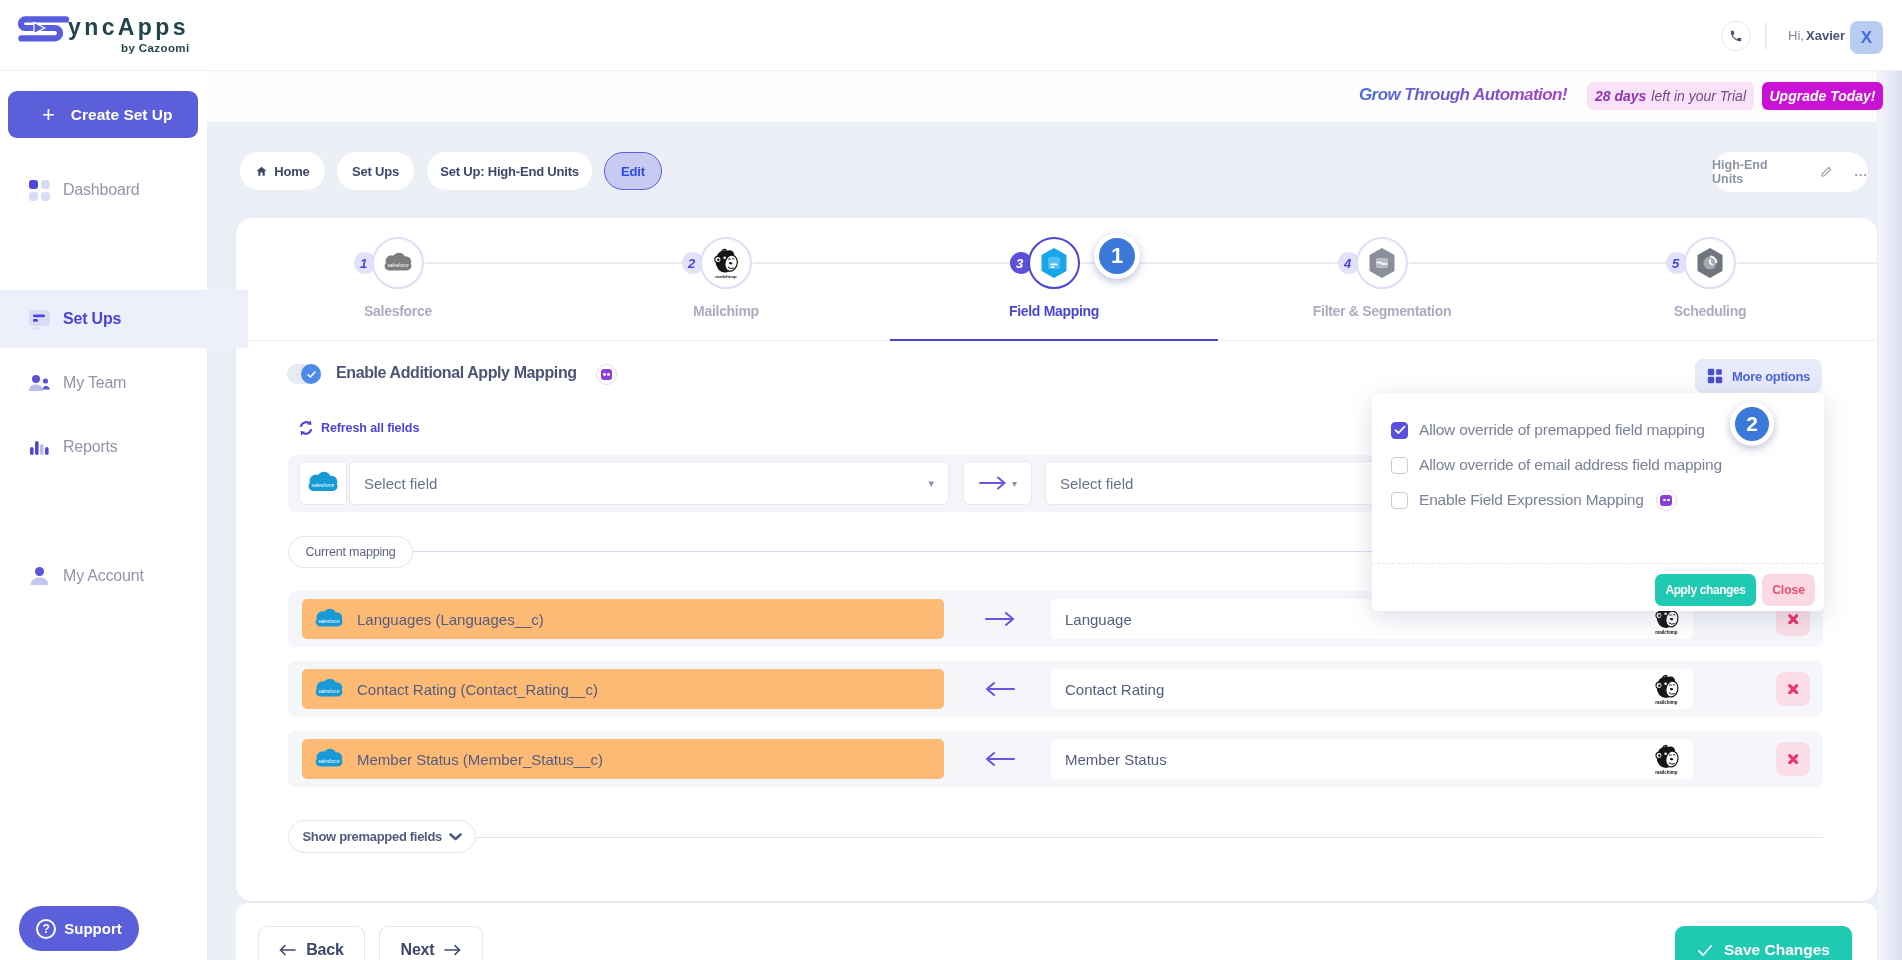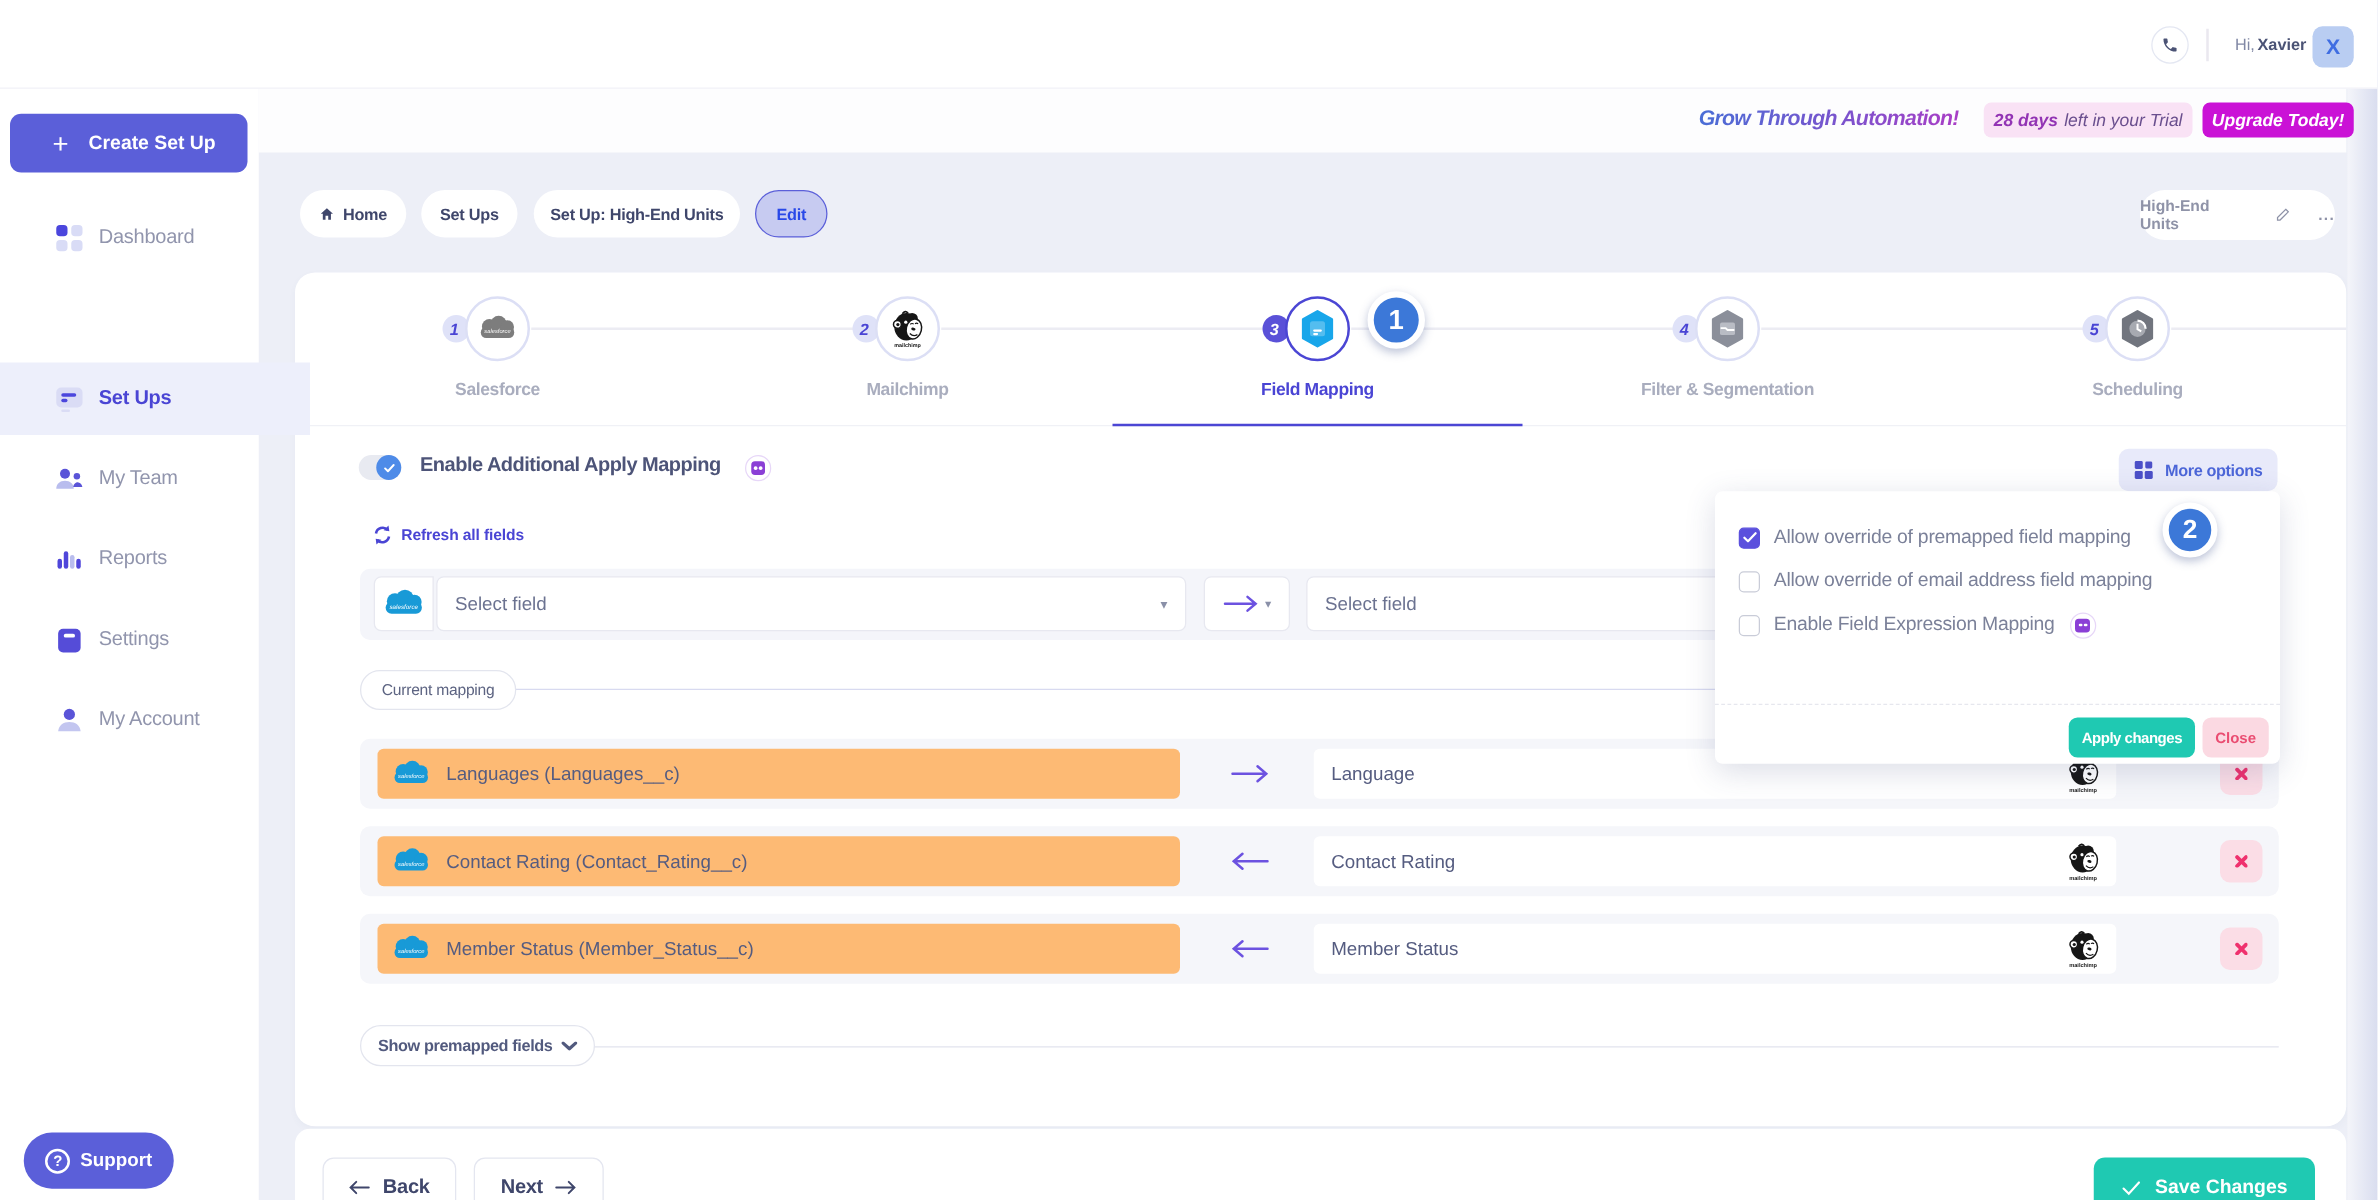--- a/index.html
+++ b/index.html
@@ -23,21 +23,21 @@
     display:flex; align-items:center; justify-content:center; font-size:14px; color:#6a4f8e; }
   .trial-pill b { color:#9234b4; margin-right:5px; }
   .upg-btn { position:absolute; left:1555px; top:11px; width:121px; height:28px; background:#ca12d6; border-radius:6px;
     display:flex; align-items:center; justify-content:center; color:#fff; font-weight:bold; font-size:14px; }
 
   
   #sidebar { position:absolute; left:0; top:71px; width:207px; height:889px; background:#fff; z-index:10; }
   .create-btn { position:absolute; left:8px; top:20px; width:190px; height:47px; background:#5b5fd9; border-radius:9px;
     color:#fff; font-size:15.5px; font-weight:bold; display:flex; align-items:center; }
   .create-btn .plus { font-size:22px; font-weight:400; margin:0 16px 0 34px; }
-  .side-item { position:absolute; left:0; width:248px; height:58px; display:flex; align-items:center; font-size:16px; color:#9195ad; letter-spacing:-0.2px;padding-left:16px; }
+  .side-item { position:absolute; left:0; width:248px; height:58px; display:flex; align-items:center; font-size:16px; color:#9195ad; letter-spacing:-0.2px; }
   .side-item .ic { width:23px; height:23px; margin:0 12px 0 28px; position:relative; flex:0 0 auto; }
   .side-item.active { background:#edeffb; color:#4a45d4; font-weight:bold; }
   .support-btn { position:absolute; left:19px; top:835px; width:120px; height:45px; border-radius:23px; background:#5b5fd9;
     color:#fff; font-weight:bold; font-size:15px; display:flex; align-items:center; justify-content:center; }
   .support-btn .q { width:20px; height:20px; border:2px solid #fff; border-radius:50%; font-size:12px; font-weight:bold;
     display:flex; align-items:center;justify-content:center; margin-right:8px; }
 
   
   .crumb { position:absolute; top:152px; height:38px; background:#fff; border-radius:19px; display:flex; align-items:center;
     justify-content:center; font-size:13px; font-weight:bold; color:#3f466b; letter-spacing:-0.2px; }
@@ -152,20 +152,31 @@
   </defs>
 </svg>
 
 <div id="topbar2">
   <div class="grow-txt">Grow Through Automation!</div>
   <div class="trial-pill"><b>28 days</b> left in your Trial</div>
   <div class="upg-btn">Upgrade Today!</div>
 </div>
 
 <div id="header">
+  <div id="logo" style="position:absolute;left:15px;top:8px;">
+    <svg width="195" height="54" viewBox="0 0 195 54">
+      <g fill="none" stroke="#5a5ce0" stroke-width="6.2" stroke-linecap="round" stroke-linejoin="round">
+        <path d="M51,11.4 H10.3 a4.3,4.3 0 0 0 0,8.6 H16"></path>
+        <path d="M14,20 H39.8 a5.2,5.2 0 0 1 0,10.4 H6.4"></path>
+      </g>
+      <path d="M19,14.4 L29.8,20 L19,25.6 z" fill="#5a5ce0" stroke="#fff" stroke-width="1.2"></path>
+      <text x="53" y="26.5" font-size="23" font-weight="bold" fill="#24444c" letter-spacing="3.4">yncApps</text>
+      <text x="106" y="44" font-size="11.5" font-weight="bold" fill="#24444c" letter-spacing="0.4">by Cazoomi</text>
+    </svg>
+  </div>
   <div class="phone-circ">
       <svg width="14" height="14" viewBox="0 0 24 24" fill="#4b5375">
         <path d="M6.6 10.8c1.4 2.8 3.8 5.1 6.6 6.6l2.2-2.2c.3-.3.7-.4 1-.2 1.1.4 2.3.6 3.6.6.6 0 1 .4 1 1V20c0 .6-.4 1-1 1C10.6 21 3 13.4 3 4c0-.6.4-1 1-1h3.5c.6 0 1 .4 1 1 0 1.2.2 2.4.6 3.6.1.3 0 .7-.2 1l-2.3 2.2z"></path>
       </svg>
   </div>
   <div class="hdr-divider"></div>
   <span class="hi-txt">Hi,</span>
     <span class="xavier">Xavier</span>
   <div class="avatar">X</div>
 </div>
@@ -193,25 +204,20 @@
       <circle cx="17.5" cy="9" r="2.6" fill="#5a54d8"></circle>
       <path d="M14.5 17.5c.5-2.8 2.7-4 4.2-3.6 1.7.4 3 1.8 3.2 3.6z" fill="#5a54d8"></path>
     </svg></span>My Team</div>
   <div class="side-item" style="top:347px;"><span class="ic">
     <svg width="23" height="23" viewBox="0 0 23 23" fill="#4f46da">
       <rect x="2" y="11" width="3.6" height="8" rx="1.8"></rect>
       <rect x="7" y="5" width="3.6" height="14" rx="1.8"></rect>
       <rect x="12" y="8" width="3.6" height="11" rx="1.8" fill="#b9bdee"></rect>
       <rect x="17" y="11" width="3.6" height="8" rx="1.8"></rect>
     </svg></span>Reports</div>
-  <div class="side-item" style="top:412px;"><span class="ic">
-    <svg width="23" height="23" viewBox="0 0 23 23">
-      <rect x="2.5" y="2" width="18" height="19" rx="4" fill="#554cd8"></rect>
-      <rect x="7" y="6" width="9" height="3" rx="1.5" fill="#fff"></rect>
-    </svg></span>Settings</div>
   <div class="side-item" style="top:476px;"><span class="ic">
     <svg width="23" height="23" viewBox="0 0 23 23">
       <circle cx="11.5" cy="6.5" r="4.5" fill="#5a54d8"></circle>
       <path d="M2.5 20c.5-5 4.2-7.5 9-7.5s8.5 2.5 9 7.5z" fill="#c3c6f0"></path>
     </svg></span>My Account</div>
   <div class="support-btn"><span class="q">?</span>Support</div>
 </div>
 
 <div class="crumb" style="left:240px;width:85px;">
   <svg width="13" height="13" viewBox="0 0 24 24" fill="#3f466b" style="margin-right:6px;">

